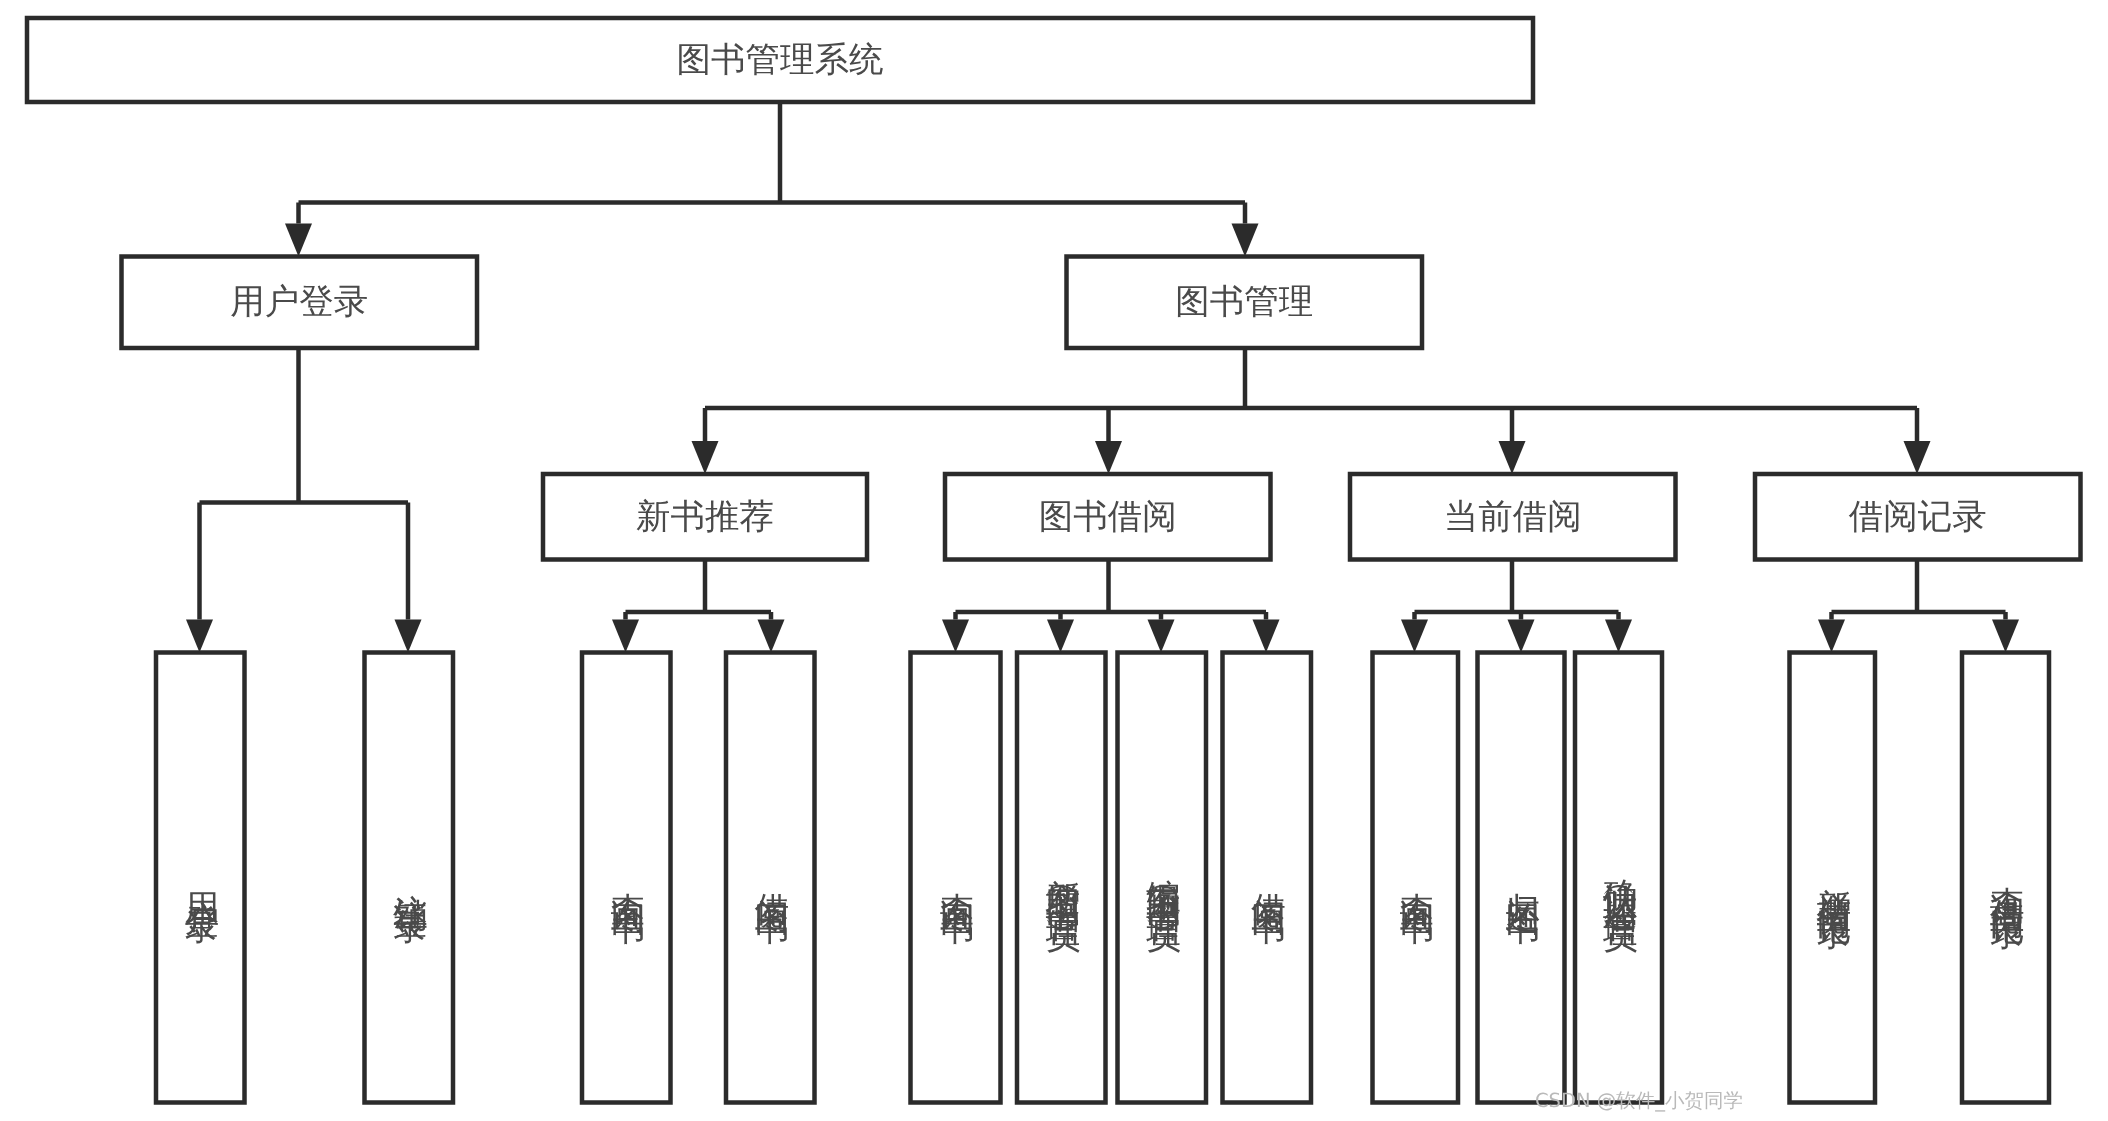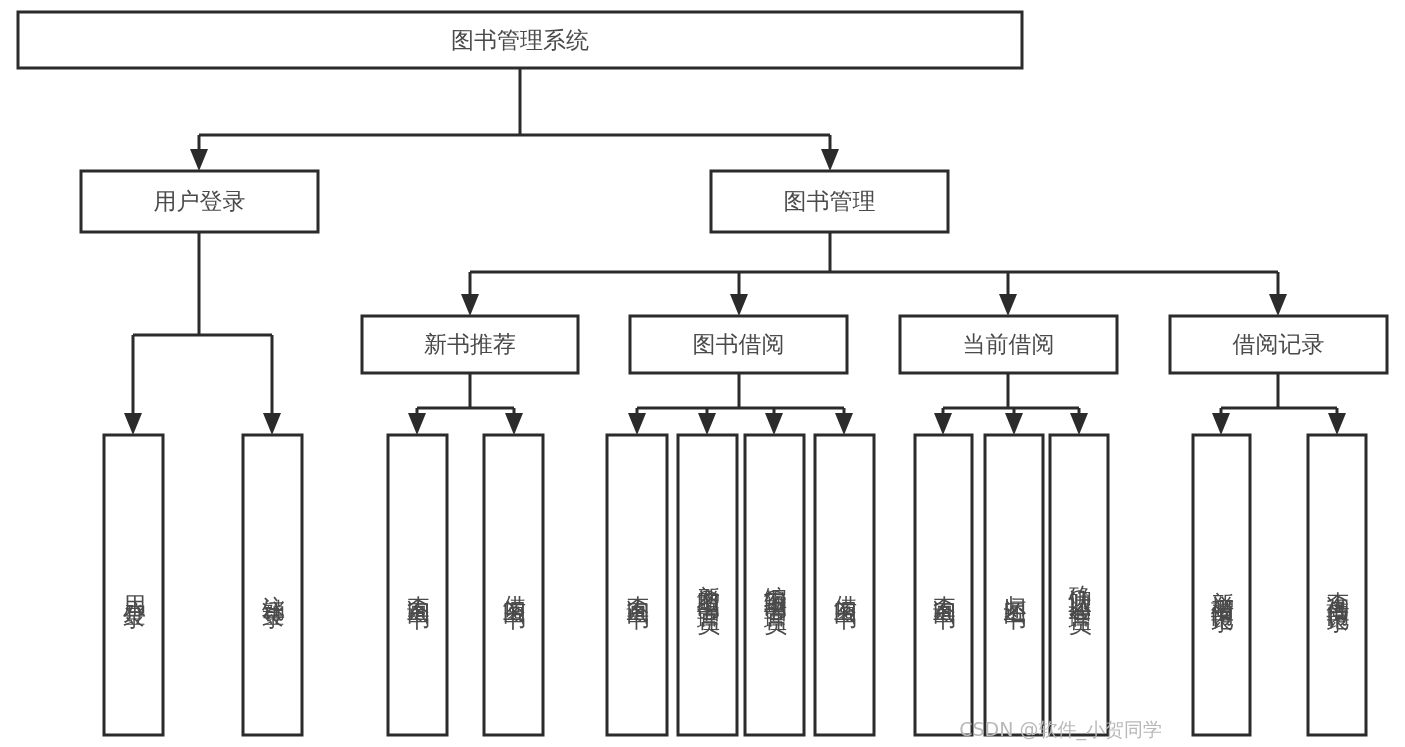--- a/index.html
+++ b/index.html
@@ -55,21 +55,21 @@
   }
   .edge-arrow {
     fill: #2b2b2b;
     stroke: none;
   }
   .watermark-text {
     position: absolute;
     right: 14px;
     bottom: 4px;
     font-family: "DejaVu Sans", "Liberation Sans", sans-serif;
-    font-size: 19px;
+    font-size: 13px;
     color: #b9b9b9;
     white-space: nowrap;
     user-select: none;
   }
 </style>
 </head>
 <body>
 
 <div id="diagram-root">
 

